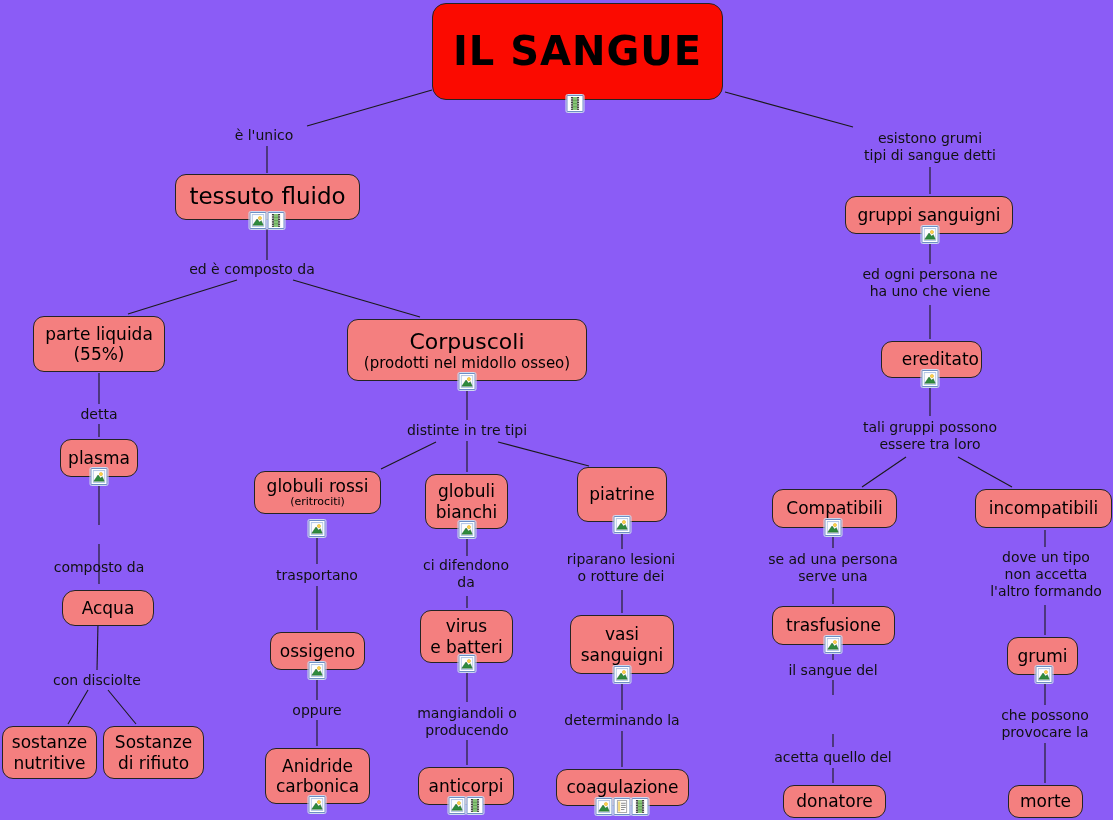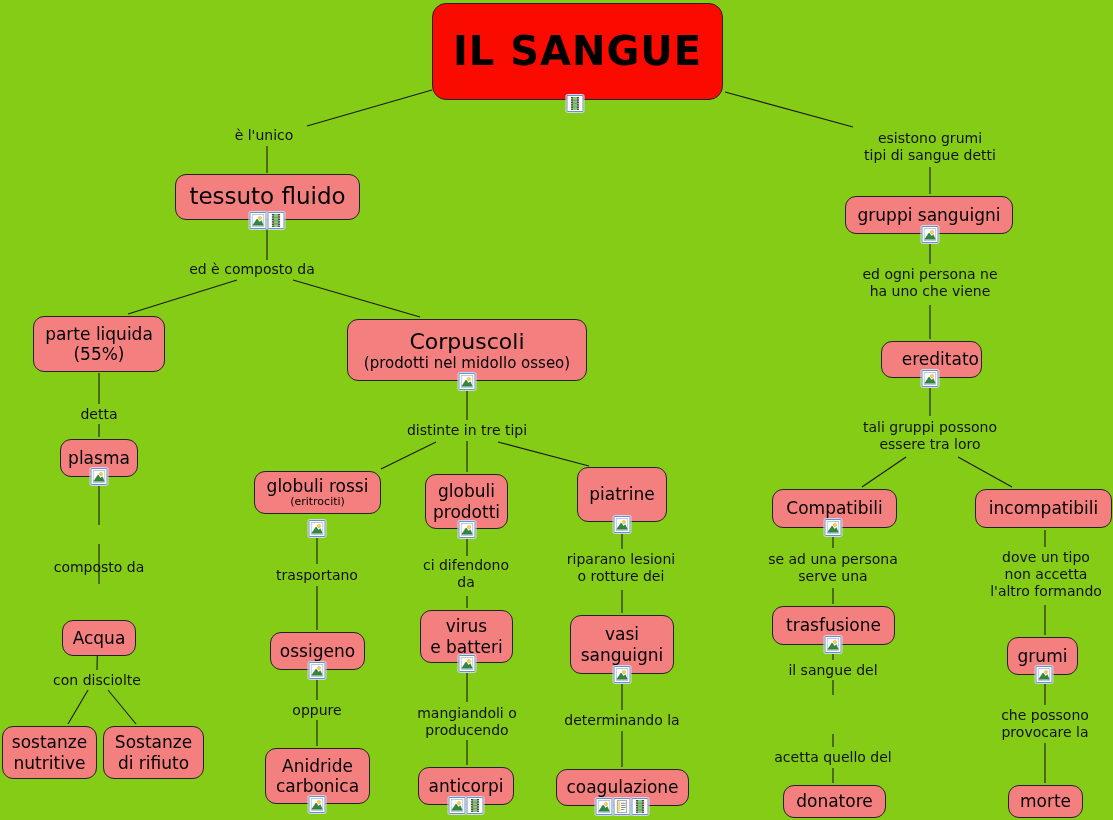--- a/index.html
+++ b/index.html
@@ -1,18 +1,18 @@
 <!DOCTYPE html>
 <html><head>
 <meta charset="utf-8">
 <title>Concept Map</title>
 <style>
   html,body{margin:0;padding:0;background:#fff;}
   #canvas{
-    position:relative;width:1113px;height:820px;background:#84cc16;
+    position:relative;width:1113px;height:820px;background:#8b5cf6;
     font-family:"DejaVu Sans","Liberation Sans",sans-serif;color:#000;overflow:hidden;
   }
   #edges{position:absolute;left:0;top:0;z-index:1;pointer-events:none;}
   #edges line{stroke:#1a1a1a;stroke-width:1.1;}
   .node{
     position:absolute;box-sizing:border-box;z-index:2;
     background:#f47f7f;border:1.6px solid #242424;border-radius:11px;
     display:flex;flex-direction:column;align-items:center;justify-content:center;
     text-align:center;font-size:17px;line-height:1.18;padding:0 2px;
     white-space:pre-line;
@@ -166,21 +166,21 @@
   <div class="icon-strip" style="left:99px;top:468px;">
       <span class="icon">
         <svg viewBox="0 0 16 16">
           <rect x="0.8" y="0.8" width="14.4" height="14.4" fill="#fdfdfd" stroke="#9db6dd" stroke-width="1"></rect>
           <circle cx="10.4" cy="5" r="2" fill="#ffd24a" stroke="#d9a516" stroke-width="0.6"></circle>
           <path d="M1.6 13.8 L6.8 6.2 L10 10.2 L12 8.2 L14.4 13.8 Z" fill="#2e8b3d" stroke="#1c5c27" stroke-width="0.6"></path>
         </svg>
       </span>
     </div>
 
-  <div class="node" style="left:62px;top:620px;width:74px;height:36px;">
+  <div class="node" style="left:62px;top:590px;width:92px;height:36px;border-radius:13px;">
     <span>Acqua</span>
   </div>
 
   <div class="node" style="left:2px;top:726px;width:95px;height:53px;">
     <span>sostanze
 nutritive</span>
   </div>
 
   <div class="node" style="left:103px;top:726px;width:101px;height:53px;">
     <span>Sostanze
@@ -210,21 +210,21 @@
         <svg viewBox="0 0 16 16">
           <rect x="0.8" y="0.8" width="14.4" height="14.4" fill="#fdfdfd" stroke="#9db6dd" stroke-width="1"></rect>
           <circle cx="10.4" cy="5" r="2" fill="#ffd24a" stroke="#d9a516" stroke-width="0.6"></circle>
           <path d="M1.6 13.8 L6.8 6.2 L10 10.2 L12 8.2 L14.4 13.8 Z" fill="#2e8b3d" stroke="#1c5c27" stroke-width="0.6"></path>
         </svg>
       </span>
     </div>
 
   <div class="node" style="left:425px;top:474px;width:83px;height:55px;">
     <span>globuli
-prodotti</span>
+bianchi</span>
   </div>
   <div class="icon-strip" style="left:467px;top:521px;">
       <span class="icon">
         <svg viewBox="0 0 16 16">
           <rect x="0.8" y="0.8" width="14.4" height="14.4" fill="#fdfdfd" stroke="#9db6dd" stroke-width="1"></rect>
           <circle cx="10.4" cy="5" r="2" fill="#ffd24a" stroke="#d9a516" stroke-width="0.6"></circle>
           <path d="M1.6 13.8 L6.8 6.2 L10 10.2 L12 8.2 L14.4 13.8 Z" fill="#2e8b3d" stroke="#1c5c27" stroke-width="0.6"></path>
         </svg>
       </span>
     </div>

